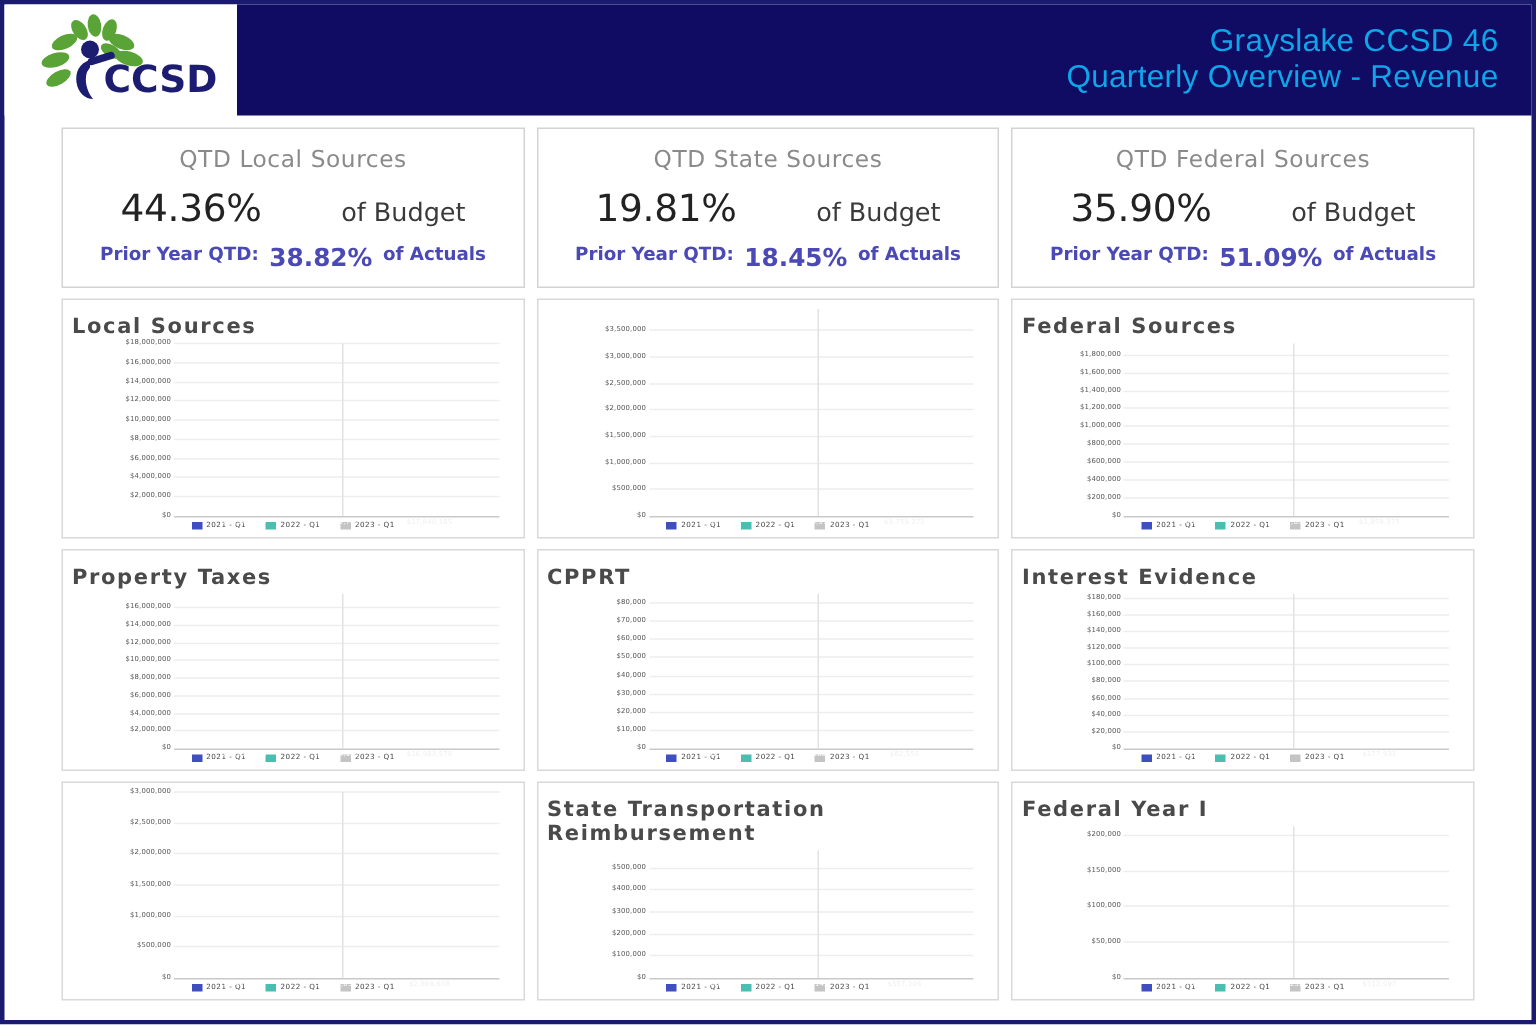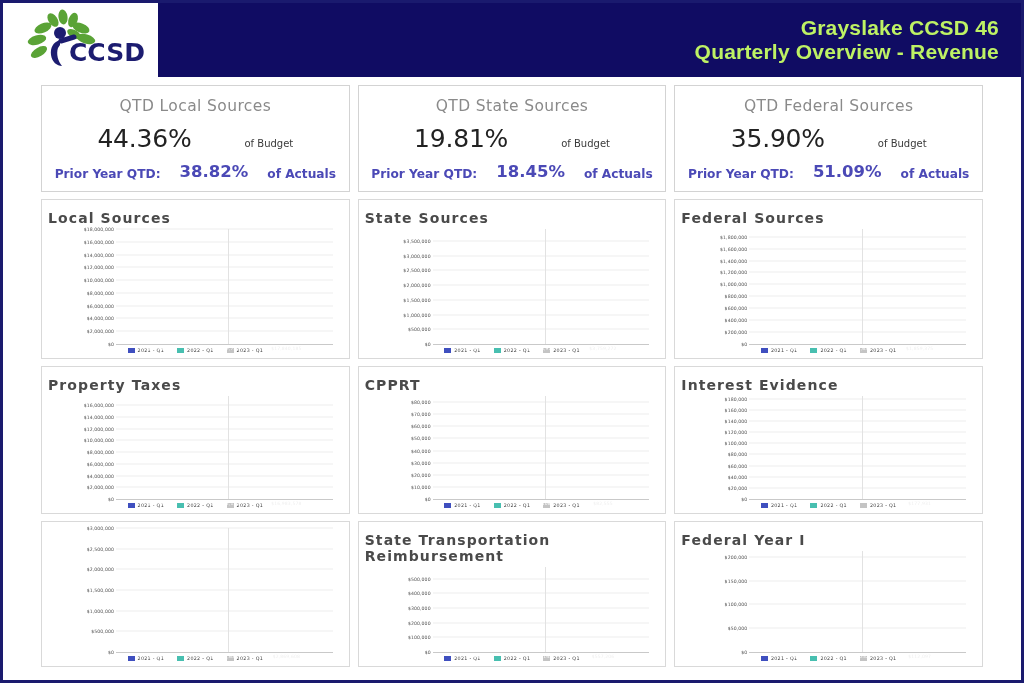--- a/index.html
+++ b/index.html
@@ -36,24 +36,24 @@
   .title-bar {
     flex: 1 1 auto;
     background: #100c63;
     display: flex;
     flex-direction: column;
     align-items: flex-end;
     justify-content: center;
     padding-right: 22px;
   }
   .title-line {
-    color: #bef264;
+    color: #0ea5e9;
     font-family: "Liberation Sans", sans-serif;
     font-size: 21px;
-    font-weight: bold;
+    font-weight: normal;
     line-height: 1.16;
     letter-spacing: .2px;
   }
 
   
   .kpi-row {
     display: flex;
     gap: 8px;
     padding: 8px 38px 0 38px;
   }
@@ -74,27 +74,27 @@
     letter-spacing: .4px;
     font-family: "DejaVu Sans", sans-serif;
   }
   .kpi-main {
     display: flex;
     align-items: baseline;
     gap: 8px;
     color: #222222;
   }
   .kpi-pct { font-size: 25px; letter-spacing: -0.2px; }
-  .kpi-of  { font-size: 10px; color: #3a3a3a; margin-left: 45px; }
+  .kpi-of  { font-size: 17px; color: #3a3a3a; margin-left: 45px; }
   .kpi-prior {
     color: #4b49b6;
     font-size: 12.2px;
     display: flex;
-    align-items: flex-end;
-    gap: 19px;
+    align-items: flex-start;
+    gap: 7px;
     font-weight: bold;
   }
   .kpi-prior .big { font-size: 16.5px; font-weight: bold; }
   .kpi-prior .sm  { font-size: 12.2px; }
 
   
   .chart-row {
     display: flex;
     gap: 8px;
     padding: 7px 38px 0 38px;
@@ -343,21 +343,20 @@
             <span class="swatch c1"></span>
             <span>2022 - Q1</span>
           </div>
           <div class="legend-item">
             <span class="swatch c2"></span>
             <span>2023 - Q1</span>
           </div>
         </div>
       </div>
     <div class="chart-card">
-        <div class="chart-title">State Sources</div>
         <div class="plot">
           <div class="plot-inner">
             <div class="axis-base" style="top: 100%;"></div>
             <div class="ytick" style="top: 100%;">$0</div>
             <div class="gridline" style="top: 87.1795%;"></div>
             <div class="ytick" style="top: 87.1795%;">$500,000</div>
             <div class="gridline" style="top: 74.359%;"></div>
             <div class="ytick" style="top: 74.359%;">$1,000,000</div>
             <div class="gridline" style="top: 61.5385%;"></div>
             <div class="ytick" style="top: 61.5385%;">$1,500,000</div>

